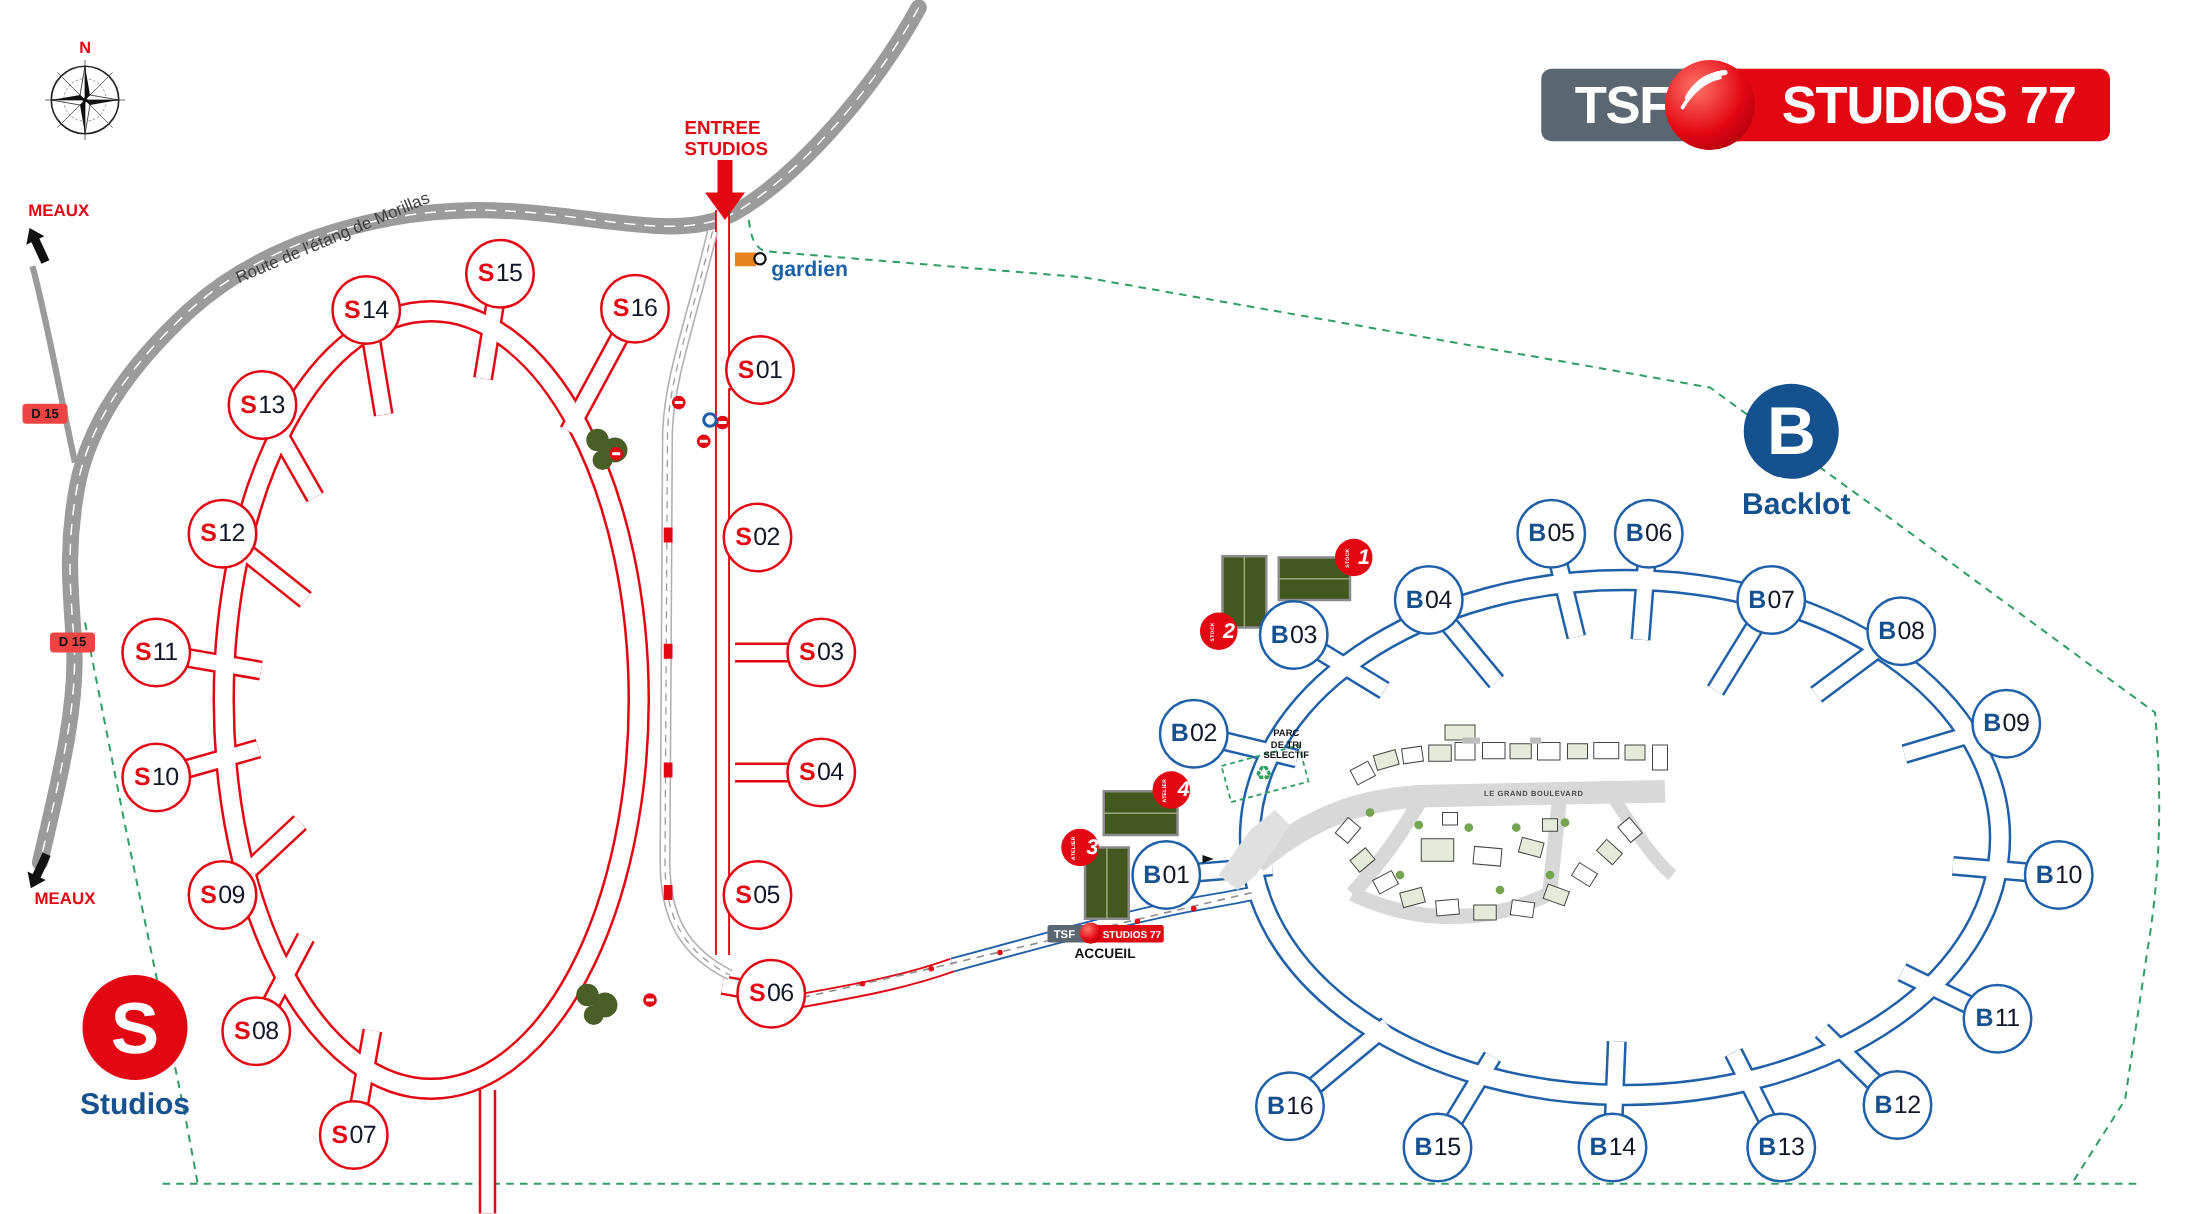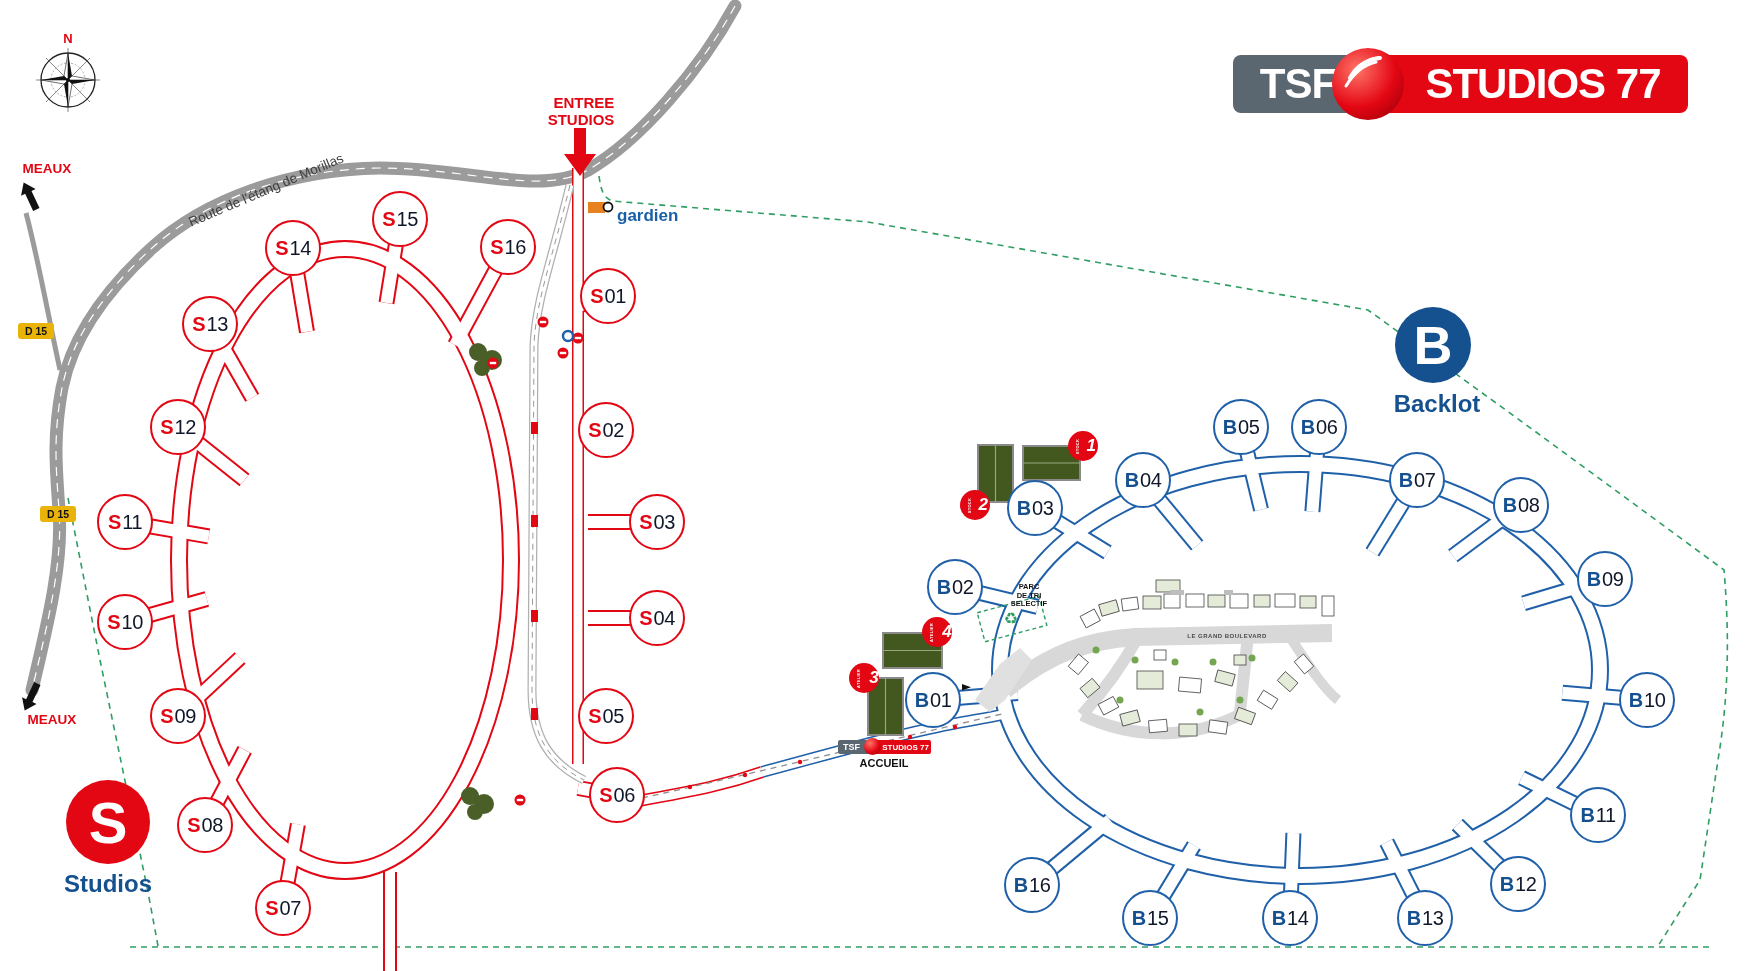--- a/index.html
+++ b/index.html
@@ -19,23 +19,23 @@
   .marker{position:absolute;width:30px;height:30px;border-radius:50%;background:#e30613;color:#fff;
           display:flex;align-items:center;justify-content:center;}
   .marker .tag{font-size:4px;font-weight:bold;transform:rotate(-90deg);letter-spacing:.3px;margin-right:1px;}
   .marker .num{font-size:17px;font-weight:bold;font-style:italic;}
   
   .badge{border-radius:50%;color:#fff;font-weight:bold;display:flex;align-items:center;justify-content:center;}
   .badge-label{font-weight:bold;color:#15508f;font-size:24px;}
   
   .red-bold{color:#e30613;font-weight:bold;}
   .route-name{font-size:13.5px;color:#3f3f3f;transform:translate(-50%,-50%) rotate(-23deg);}
-  .entree{font-size:15px;text-align:right;line-height:1.12;}
+  .entree{font-size:15px;text-align:left;line-height:1.12;}
   .gardien{color:#1a5fa8;font-weight:bold;font-size:17px;}
-  .d15{background:#eab308;color:#111;font-weight:bold;font-size:10.5px;width:36px;height:16px;border-radius:3px;
+  .d15{background:#ef4444;color:#111;font-weight:bold;font-size:10.5px;width:36px;height:16px;border-radius:3px;
        display:flex;align-items:center;justify-content:center;}
   .parc{font-size:7.5px;font-weight:bold;color:#111;text-align:center;line-height:1.15;}
   .blvd{font-size:6px;font-weight:bold;color:#4a4a4a;letter-spacing:.5px;}
   .compass-n{color:#e30613;font-weight:bold;font-size:13px;}
   
   .logo{position:absolute;left:1233px;top:55px;width:455px;height:58px;}
   .logo .gray{position:absolute;left:0;top:0;width:160px;height:58px;background:#5b6770;border-radius:8px 0 0 8px;}
   .logo .redbox{position:absolute;left:152px;top:0;width:303px;height:58px;background:#e30613;border-radius:0 8px 8px 0;}
   .logo .txt{position:absolute;top:0;height:58px;display:flex;align-items:center;justify-content:center;
              color:#fff;font-weight:bold;font-size:42px;letter-spacing:-1px;}

